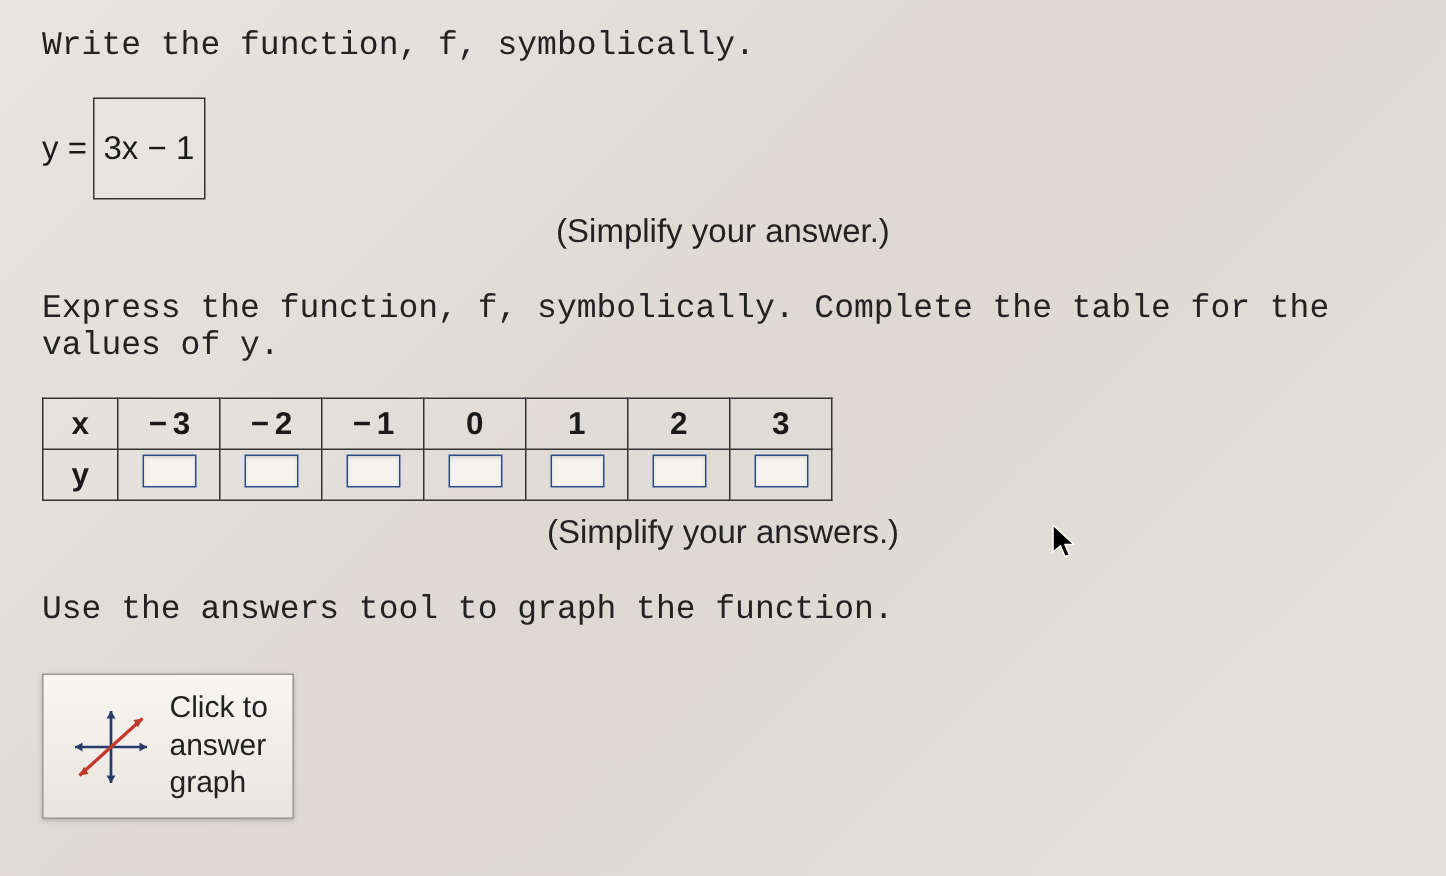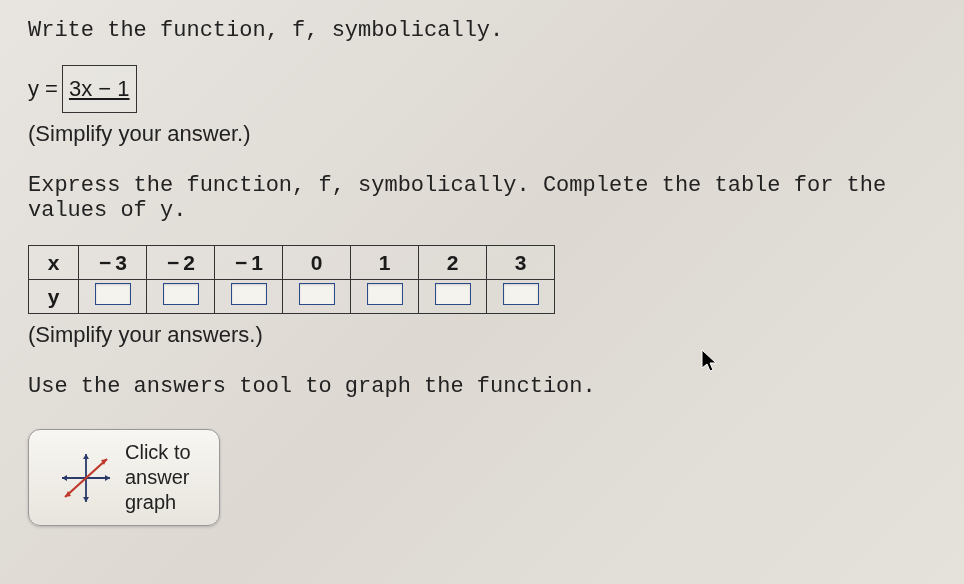--- a/index.html
+++ b/index.html
@@ -24,30 +24,30 @@
       font-family: Liberation Mono, monospace;
     }
     .equation-line {
       margin-bottom: 8px;
       display: flex;
       align-items: center;
       font-weight: 500;
     }
     .boxed-answer {
       border: 1.5px solid #333;
-      padding: 10px 6px;
+      padding: 20px 6px;
       margin-left: 4px;
       display: inline-block;
       background: rgba(255,255,255,0.1);
-      text-decoration: underline;
     }
     .hint {
       font-weight: 500;
       color: #222;
       margin-bottom: 26px;
+      text-align: center;
     }
     .table-section {
       margin-bottom: 8px;
     }
     table.value-table {
       border-collapse: collapse;
       margin-bottom: 6px;
     }
     table.value-table td {
       border: 1.5px solid #333;
@@ -69,22 +69,22 @@
       width: 36px;
       height: 22px;
       display: inline-block;
       box-shadow: inset 0 1px 2px rgba(0,0,0,0.15);
     }
     .graph-tool {
       display: inline-flex;
       align-items: center;
       border: 1px solid #999;
       background: linear-gradient(180deg, #f8f6f2 0%, #e8e5de 100%);
-      padding: 10px 28px;
-      border-radius: 12px;
+      padding: 10px 16px;
+      border-radius: 0;
       box-shadow: 0 1px 3px rgba(0,0,0,0.2);
       margin-top: 8px;
       cursor: pointer;
     }
     .graph-icon {
       width: 58px;
       height: 58px;
       margin-right: 10px;
       position: relative;
     }

